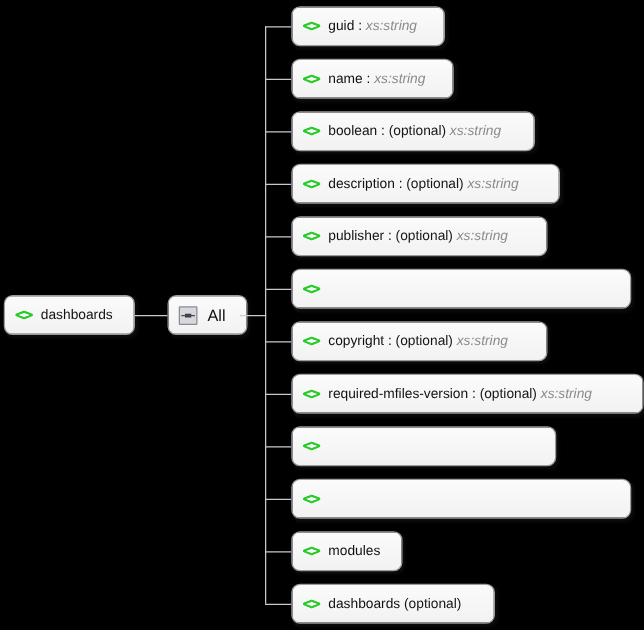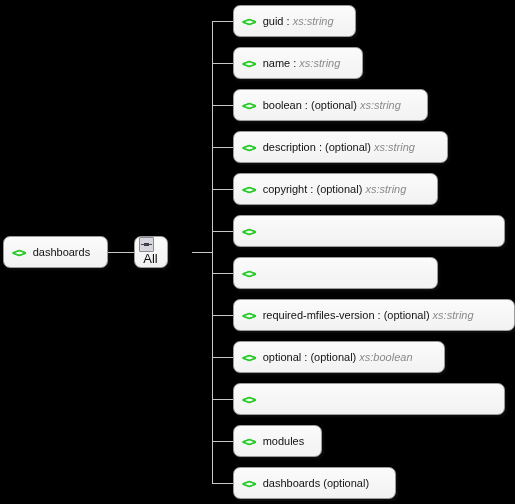--- a/index.html
+++ b/index.html
@@ -113,21 +113,21 @@
 
 <div id="diagram">
 
   <div class="node" id="root-node" style="left:3px; top:236px; width:105px;">
     <span class="ico-elem">&lt;&gt;</span>
     <span class="lbl">dashboards</span>
   </div>
 
   <div class="line line-h" style="left:108px; top:252px; width:26px;"></div>
 
-  <div class="node" id="all-node" style="left:134px; top:236px; width:34px;flex-direction:column;">
+  <div class="node" id="all-node" style="left:134px; top:236px; width:64px;">
     <span class="ico-all"></span>
     <span class="lbl lbl-all">All</span>
   </div>
 
   <div class="line line-h" style="left:192px; top:252px; width:21px;"></div>
 
   <div class="line line-v" id="trunk" style="left:212px; top:21px; height:462px;"></div>
 
   <div id="children-layer">
       <div class="line line-h" style="left: 212px; top: 21px; width: 21px;"></div>
@@ -146,39 +146,39 @@
         <span class="lbl"><span class="nm">boolean</span><span class="sep"> : </span><span class="opt">(optional)</span><span class="ty"> xs:string</span></span>
       </div>
       <div class="line line-h" style="left: 212px; top: 147px; width: 21px;"></div>
       <div class="node" style="left: 233px; top: 131px; width: 215px;">
         <span class="ico-elem">&lt;&gt;</span>
         <span class="lbl"><span class="nm">description</span><span class="sep"> : </span><span class="opt">(optional)</span><span class="ty"> xs:string</span></span>
       </div>
       <div class="line line-h" style="left: 212px; top: 189px; width: 21px;"></div>
       <div class="node" style="left: 233px; top: 173px; width: 205px;">
         <span class="ico-elem">&lt;&gt;</span>
-        <span class="lbl"><span class="nm">copyright</span><span class="sep"> : </span><span class="opt">(optional)</span><span class="ty"> xs:string</span></span>
+        <span class="lbl"><span class="nm">publisher</span><span class="sep"> : </span><span class="opt">(optional)</span><span class="ty"> xs:string</span></span>
       </div>
       <div class="line line-h" style="left: 212px; top: 231px; width: 21px;"></div>
       <div class="node" style="left: 233px; top: 215px; width: 272px;">
         <span class="ico-elem">&lt;&gt;</span>
       </div>
       <div class="line line-h" style="left: 212px; top: 273px; width: 21px;"></div>
       <div class="node" style="left: 233px; top: 257px; width: 205px;">
         <span class="ico-elem">&lt;&gt;</span>
+        <span class="lbl"><span class="nm">copyright</span><span class="sep"> : </span><span class="opt">(optional)</span><span class="ty"> xs:string</span></span>
       </div>
       <div class="line line-h" style="left: 212px; top: 315px; width: 21px;"></div>
       <div class="node" style="left: 233px; top: 299px; width: 282px;">
         <span class="ico-elem">&lt;&gt;</span>
         <span class="lbl"><span class="nm">required-mfiles-version</span><span class="sep"> : </span><span class="opt">(optional)</span><span class="ty"> xs:string</span></span>
       </div>
       <div class="line line-h" style="left: 212px; top: 357px; width: 21px;"></div>
       <div class="node" style="left: 233px; top: 341px; width: 212px;">
         <span class="ico-elem">&lt;&gt;</span>
-        <span class="lbl"><span class="nm">optional</span><span class="sep"> : </span><span class="opt">(optional)</span><span class="ty"> xs:boolean</span></span>
       </div>
       <div class="line line-h" style="left: 212px; top: 399px; width: 21px;"></div>
       <div class="node" style="left: 233px; top: 383px; width: 272px;">
         <span class="ico-elem">&lt;&gt;</span>
       </div>
       <div class="line line-h" style="left: 212px; top: 441px; width: 21px;"></div>
       <div class="node" style="left: 233px; top: 425px; width: 89px;">
         <span class="ico-elem">&lt;&gt;</span>
         <span class="lbl"><span class="nm">modules</span></span>
       </div>

